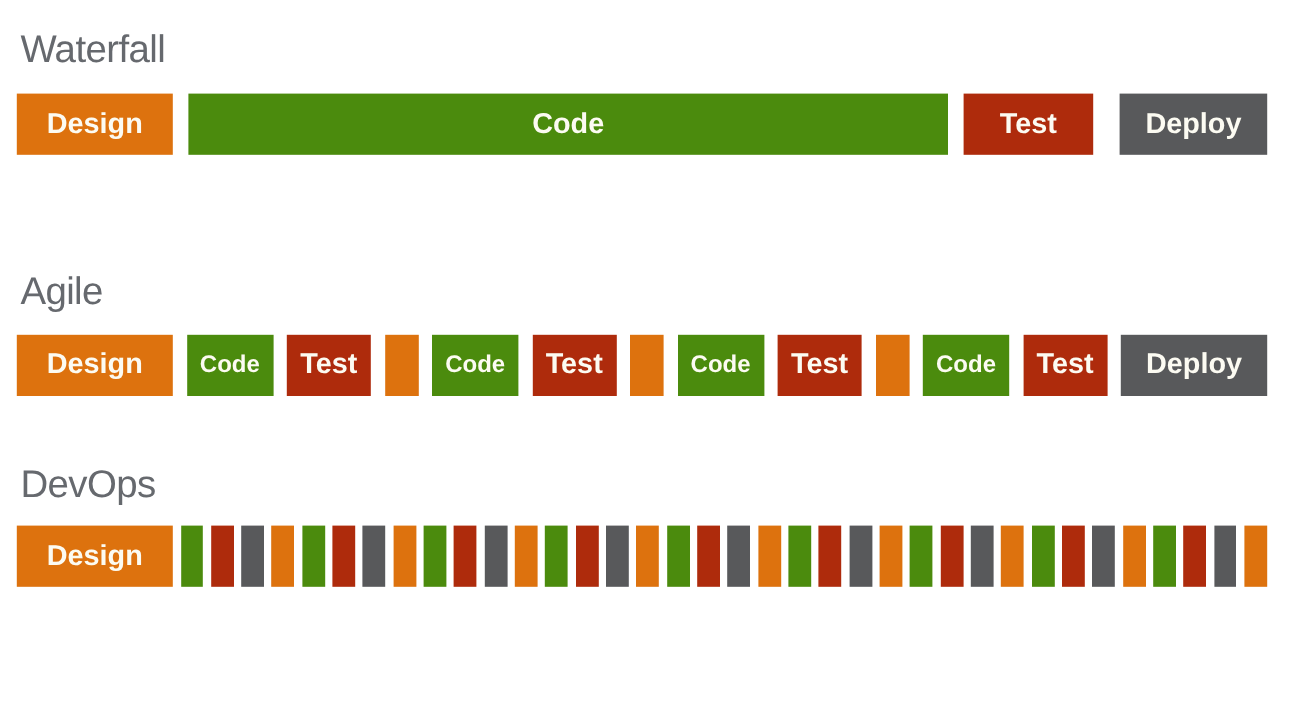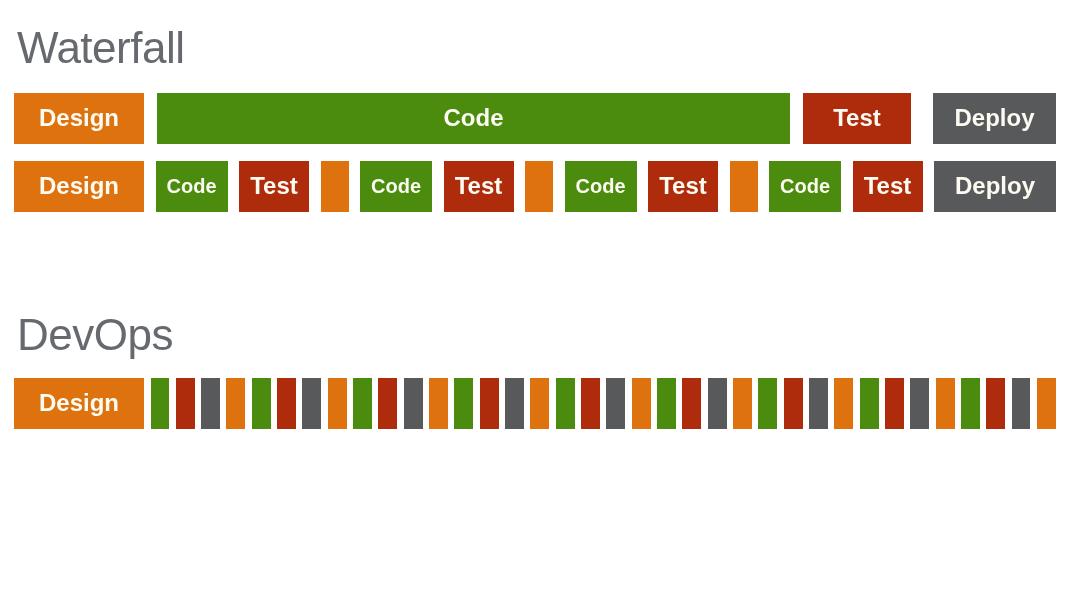--- a/index.html
+++ b/index.html
@@ -12,28 +12,28 @@
     position: relative;
     width: 1077px;
     height: 598px;
     box-sizing: border-box;
     padding: 22px 21px 0 14px;
     background: #ffffff;
     overflow: hidden;
   }
   .section-title {
     margin: 0 0 0 3px;
-    font-size: 44px;
+    font-size: 32px;
     font-weight: 400;
     line-height: 1.2;
     letter-spacing: -0.5px;
     color: #66696E;
   }
   .section-title.gap-mid { margin-top: 94px; }
-  .section-title.gap-low { margin-top: 97px; }
+  .section-title.gap-low { margin-top: 54px; }
   .phase-row {
     display: flex;
     height: 51px;
     align-items: stretch;
   }
   .row-waterfall { margin-top: 18px; }
   .row-agile    { margin-top: 17px; }
   .row-devops   { margin-top: 16px; }
   .seg {
     display: flex;
@@ -52,20 +52,21 @@
 <div class="page" style="background: rgb(255, 255, 255);">
 
   <h2 class="section-title" style="color: rgb(102, 105, 110);">Waterfall</h2>
   <div class="phase-row row-waterfall">
       <div class="seg" style="background: rgb(221, 114, 14); color: rgb(252, 251, 242); width: 130px; flex: 0 0 auto; margin-left: 0px; font-size: 24px;">Design</div>
       <div class="seg" style="background: rgb(75, 139, 13); color: rgb(252, 251, 242); flex: 1 1 0px; margin-left: 13px; font-size: 24px;">Code</div>
       <div class="seg" style="background: rgb(174, 43, 12); color: rgb(252, 251, 242); width: 108px; flex: 0 0 auto; margin-left: 13px; font-size: 24px;">Test</div>
       <div class="seg" style="background: rgb(88, 89, 91); color: rgb(252, 251, 242); width: 123px; flex: 0 0 auto; margin-left: 22px; font-size: 24px;">Deploy</div>
     </div>
 
+  <h2 class="section-title gap-mid" style="color: rgb(102, 105, 110);">Agile</h2>
   <div class="phase-row row-agile">
       <div class="seg" style="background: rgb(221, 114, 14); color: rgb(252, 251, 242); width: 130px; flex: 0 0 auto; margin-left: 0px; font-size: 24px;">Design</div>
       <div class="seg" style="background: rgb(75, 139, 13); color: rgb(252, 251, 242); width: 72px; flex: 0 0 auto; margin-left: 11.5px; font-size: 20px;">Code</div>
       <div class="seg" style="background: rgb(174, 43, 12); color: rgb(252, 251, 242); width: 70px; flex: 0 0 auto; margin-left: 11.5px; font-size: 24px;">Test</div>
       <div class="seg" style="background: rgb(221, 114, 14); color: rgb(252, 251, 242); width: 28px; flex: 0 0 auto; margin-left: 11.5px;"></div>
       <div class="seg" style="background: rgb(75, 139, 13); color: rgb(252, 251, 242); width: 72px; flex: 0 0 auto; margin-left: 11.5px; font-size: 20px;">Code</div>
       <div class="seg" style="background: rgb(174, 43, 12); color: rgb(252, 251, 242); width: 70px; flex: 0 0 auto; margin-left: 11.5px; font-size: 24px;">Test</div>
       <div class="seg" style="background: rgb(221, 114, 14); color: rgb(252, 251, 242); width: 28px; flex: 0 0 auto; margin-left: 11.5px;"></div>
       <div class="seg" style="background: rgb(75, 139, 13); color: rgb(252, 251, 242); width: 72px; flex: 0 0 auto; margin-left: 11.5px; font-size: 20px;">Code</div>
       <div class="seg" style="background: rgb(174, 43, 12); color: rgb(252, 251, 242); width: 70px; flex: 0 0 auto; margin-left: 11.5px; font-size: 24px;">Test</div>

